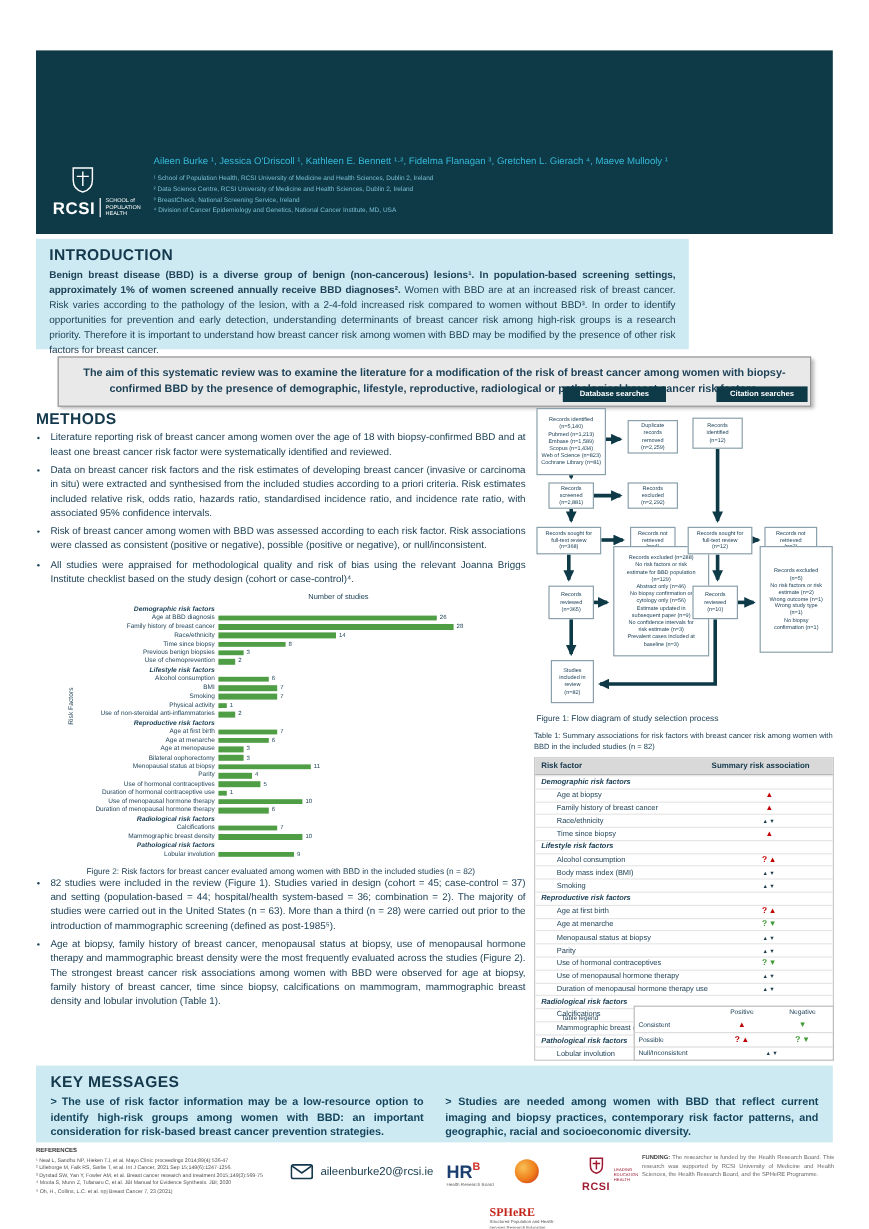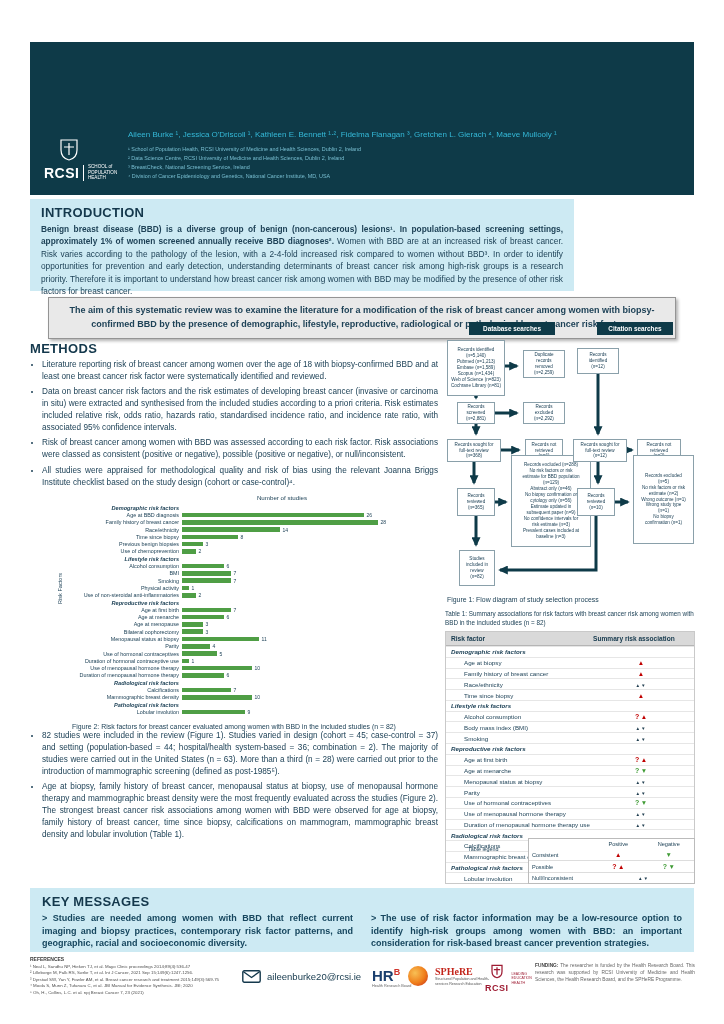--- a/index.html
+++ b/index.html
@@ -102,21 +102,21 @@
   
   .footer{position:absolute;left:30px;top:956px;width:664px;height:62px;}
   .refs{position:absolute;left:0;top:0;width:230px;font-size:4.4px;color:#4f4f4f;line-height:1.5;}
   .refs-h{font-size:5px;font-weight:bold;color:#3a3a3a;}
   .email{position:absolute;left:212px;top:14px;display:flex;align-items:center;gap:6px;}
   .email-t{font-size:9.5px;color:#14384c;}
   .hrb{position:absolute;left:342px;top:12px;color:#1b3f6e;line-height:1;}
   .hrb-main{font-size:15px;font-weight:bold;}
   .hrb-b{color:#d0342c;font-size:9px;font-weight:bold;vertical-align:super;}
   .hrb-sub{font-size:3.8px;color:#666;margin-top:1px;}
-  .sphere{position:absolute;left:378px;top:10px;display:flex;align-items:center;gap:7px;}
+  .sphere{position:absolute;left:378px;top:10px;display:flex;align-items:center;gap:19px;flex-direction:column;}
   .sphere-ball{width:20px;height:20px;border-radius:50%;background:radial-gradient(circle at 35% 35%,#f8c055,#ef7d1a 55%,#c3251b);}
   .sphere-t{font-family:"Liberation Serif",serif;font-weight:bold;color:#c3251b;font-size:10px;}
   .sphere-sub{font-size:3.6px;color:#555;line-height:1.3;width:62px;}
   .rcsi-f{position:absolute;left:455px;top:8px;display:flex;align-items:center;gap:3px;color:#9e1b32;}
   .rcsi-f-block{text-align:center;}
   .rcsi-f-word{font-size:9px;font-weight:bold;letter-spacing:.5px;}
   .rcsi-f-sub{font-size:3.5px;color:#9e1b32;line-height:1.2;width:34px;text-align:left;}
   .funding{position:absolute;left:505px;top:6px;width:160px;font-size:4.8px;color:#666;line-height:1.5;text-align:justify;}
   .funding b{color:#444;}
 </style>
@@ -523,22 +523,22 @@
         <div class="lg-row">
           <div class="lg-c0">Null/Inconsistent</div>
           <div class="lg-c" style="flex: 2 1 0%;"><span class="s-dark s-small">▲</span><span class="s-dark s-small">▼</span></div>
         </div>
       </div>
   </div>
 
   <div class="km">
     <h2 class="sec-h">KEY MESSAGES</h2>
     <div class="km-cols">
+      <div class="km-col">&gt; The use of risk factor information may be a low-resource option to identify high-risk groups among women with BBD: an important consideration for risk-based breast cancer prevention strategies.</div>
       <div class="km-col">&gt; Studies are needed among women with BBD that reflect current imaging and biopsy practices, contemporary risk factor patterns, and geographic, racial and socioeconomic diversity.</div>
-      <div class="km-col">&gt; The use of risk factor information may be a low-resource option to identify high-risk groups among women with BBD: an important consideration for risk-based breast cancer prevention strategies.</div>
     </div>
   </div>
 
   <div class="footer">
     <div class="refs">
       <div class="refs-h">REFERENCES</div>
       <div id="refs-list">
           <div>¹ Neal L, Sandhu NP, Hieken TJ, et al. Mayo Clinic proceedings 2014;89(4):536-47</div>
           <div>² Lilleborge M, Falk RS, Sørlie T, et al. Int J Cancer, 2021 Sep 15;149(6):1247-1256.</div>
           <div>³ Dyrstad SW, Yan Y, Fowler AM, et al. Breast cancer research and treatment 2015;149(3):569-75</div>

